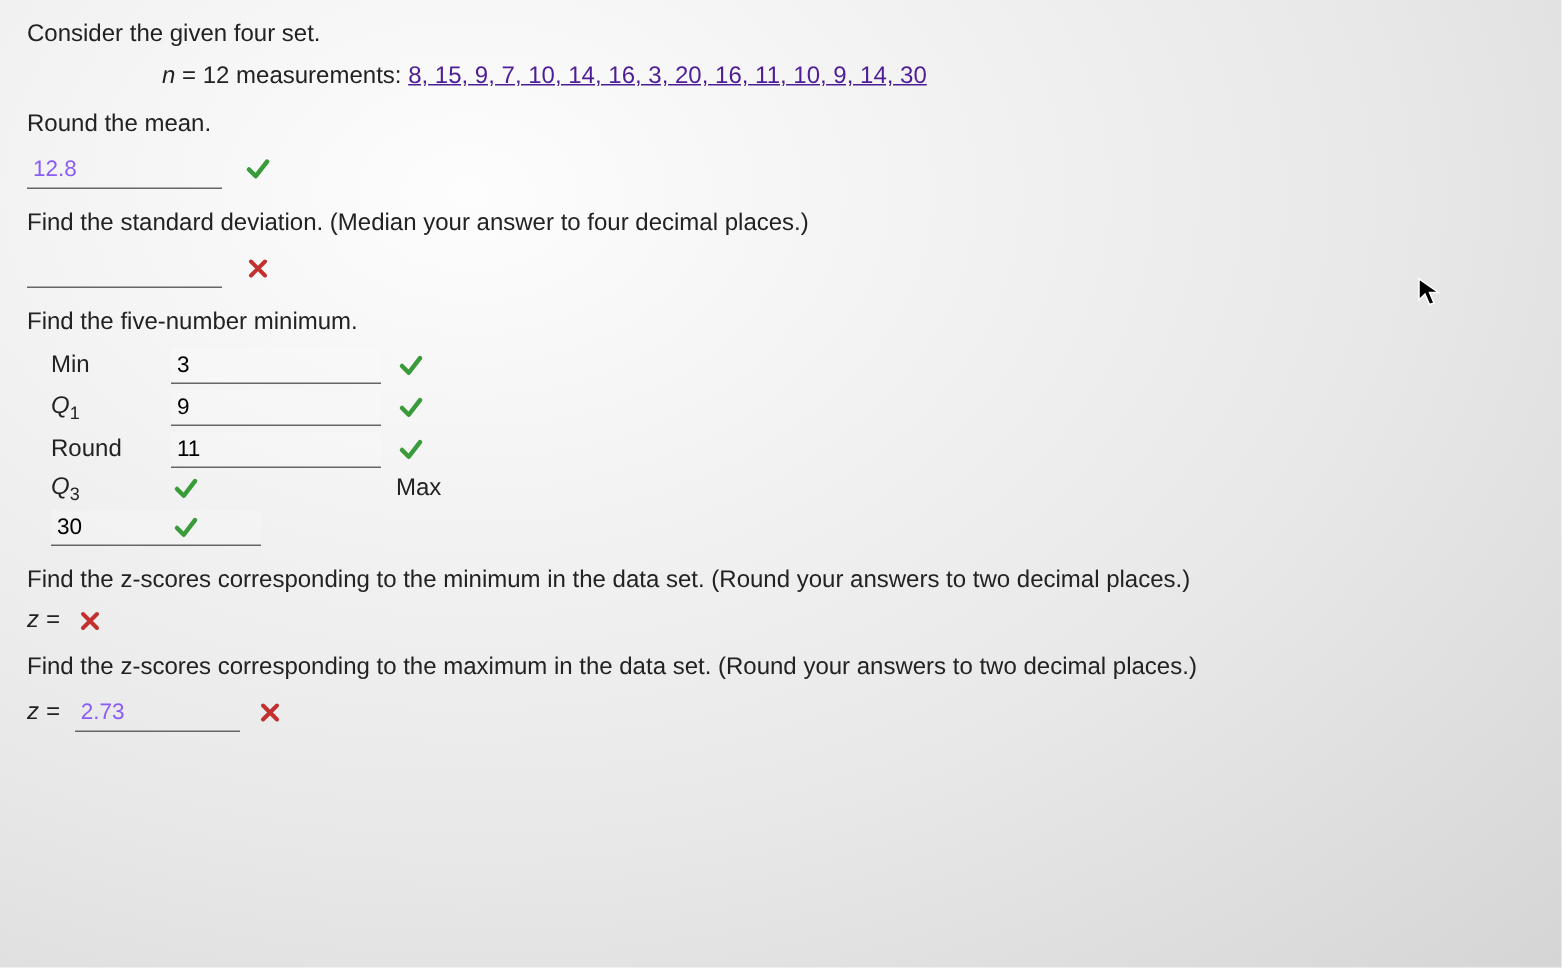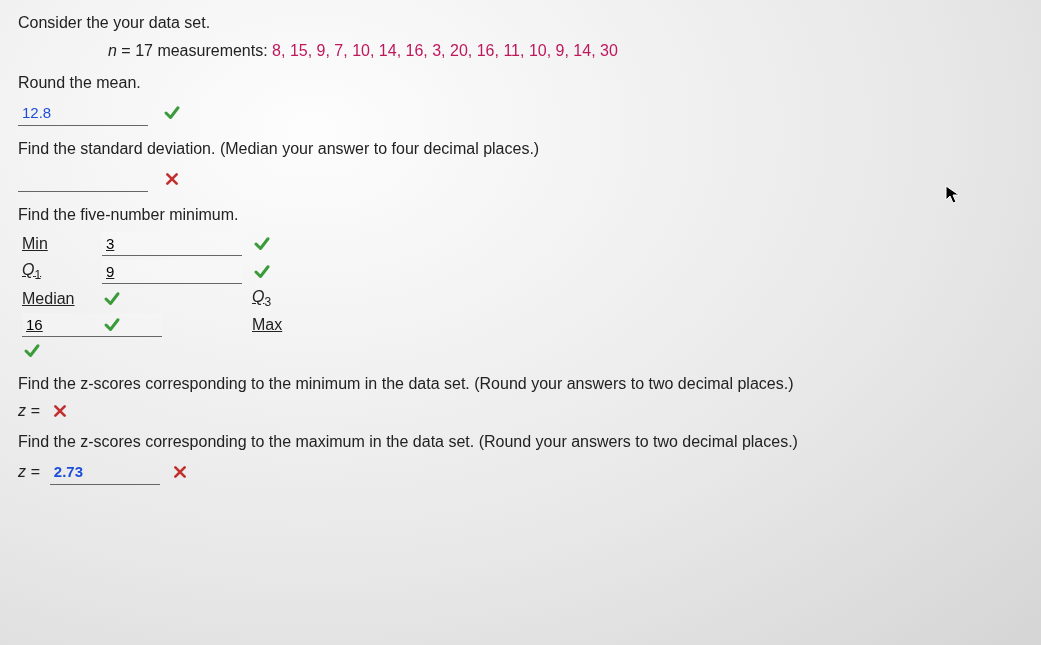--- a/index.html
+++ b/index.html
@@ -10,57 +10,57 @@
     background: radial-gradient(ellipse at 30% 20%, #fdfdfd 0%, #e8e8e8 60%, #d5d5d5 100%);
     width: 1041px;
     height: 645px;
     padding: 14px 18px;
     position: relative;
   }
   .line { margin-bottom: 8px; }
   .measurements-line { margin: 10px 0 14px 90px; font-style: italic; }
   .measurements-line .n { font-style: italic; }
   .measurements-line .eq { font-style: normal; }
-  .data-red { color: #be185d; font-style: normal; }
+  .data-red { color: #4c1d95; font-style: normal; text-decoration: underline; }
   .answer-row { display: flex; align-items: center; gap: 14px; margin: 6px 0 14px 0; }
   .answer-input {
     width: 130px;
     height: 26px;
     border: none;
     border-bottom: 1px solid #666;
     background: transparent;
     font-size: 15px;
     padding: 2px 4px;
-    color: #1d4ed8;
+    color: #8b5cf6;
   }
   .answer-input.small { width: 130px; }
   .iconwrap { display:inline-flex; width:20px; height:20px; align-items:center; justify-content:center; }
-  .summary-grid { display: grid; grid-template-columns: 80px 150px 30px; row-gap: 4px; align-items: center; margin: 4px 0 14px 4px; text-decoration: underline; }
+  .summary-grid { display: grid; grid-template-columns: 80px 150px 30px; row-gap: 4px; align-items: center; margin: 4px 0 14px 16px; }
   .summary-label { font-size: 16px; }
   .sub { font-size: 12px; vertical-align: sub; }
   .summary-input {
     width: 140px;
     height: 24px;
     border: none;
     border-bottom: 1px solid #666;
     background: rgba(255,255,255,0.2);
     font-size: 15px;
     padding: 1px 4px;
   }
   .z-row { display:flex; align-items:center; gap: 10px; margin: 4px 0 12px 0;}
   .z-prefix { font-style: italic; }
   .cursor-icon { position:absolute; top: 185px; left: 945px; pointer-events:none;}
 </style>
 </head>
 <body>
 
-<div class="line">Consider the your data set.</div>
+<div class="line">Consider the given four set.</div>
 
 <div class="measurements-line">
-  <span class="n">n</span><span class="eq"> = 17 measurements: </span><span class="data-red">8, 15, 9, 7, 10, 14, 16, 3, 20, 16, 11, 10, 9, 14, 30</span>
+  <span class="n">n</span><span class="eq"> = 12 measurements: </span><span class="data-red">8, 15, 9, 7, 10, 14, 16, 3, 20, 16, 11, 10, 9, 14, 30</span>
 </div>
 
 <div class="line">Round the mean.</div>
 <div class="answer-row">
   <input class="answer-input small" value="12.8" style="">
   <span class="iconwrap">
     <svg viewBox="0 0 24 24" width="18" height="18">
         <path fill="none" stroke="#3a9b3a" stroke-width="4" stroke-linecap="round" stroke-linejoin="round" d="M4 12 L10 18 L20 5"></path>
       </svg>
   </span>
@@ -88,57 +88,58 @@
     </span>
 
   <div class="summary-label"><span style="font-style:italic">Q</span><span class="sub">1</span></div>
   <input class="summary-input" value="9" style="">
   <span class="iconwrap">
       <svg viewBox="0 0 24 24" width="18" height="18">
         <path fill="none" stroke="#3a9b3a" stroke-width="4" stroke-linecap="round" stroke-linejoin="round" d="M4 12 L10 18 L20 5"></path>
       </svg>
     </span>
 
-  <div class="summary-label">Median</div>
+  <div class="summary-label">Round</div>
+  <input class="summary-input" value="11" style="">
   <span class="iconwrap">
       <svg viewBox="0 0 24 24" width="18" height="18">
         <path fill="none" stroke="#3a9b3a" stroke-width="4" stroke-linecap="round" stroke-linejoin="round" d="M4 12 L10 18 L20 5"></path>
       </svg>
     </span>
 
   <div class="summary-label"><span style="font-style:italic">Q</span><span class="sub">3</span></div>
-  <input class="summary-input" value="16" style="">
   <span class="iconwrap">
       <svg viewBox="0 0 24 24" width="18" height="18">
         <path fill="none" stroke="#3a9b3a" stroke-width="4" stroke-linecap="round" stroke-linejoin="round" d="M4 12 L10 18 L20 5"></path>
       </svg>
     </span>
 
   <div class="summary-label">Max</div>
+  <input class="summary-input" value="30" style="">
   <span class="iconwrap">
       <svg viewBox="0 0 24 24" width="18" height="18">
         <path fill="none" stroke="#3a9b3a" stroke-width="4" stroke-linecap="round" stroke-linejoin="round" d="M4 12 L10 18 L20 5"></path>
       </svg>
     </span>
 </div>
 
 <div class="line">Find the z-scores corresponding to the minimum in the data set. (Round your answers to two decimal places.)</div>
 <div class="z-row">
   <span class="z-prefix">z = </span>
   <span class="iconwrap">
       <svg viewBox="0 0 24 24" width="16" height="16">
         <path fill="none" stroke="#c23030" stroke-width="4" stroke-linecap="round" d="M5 5 L19 19 M19 5 L5 19"></path>
       </svg>
     </span>
 </div>
 
 <div class="line">Find the z-scores corresponding to the maximum in the data set. (Round your answers to two decimal places.)</div>
 <div class="z-row">
   <span class="z-prefix">z = </span>
-  <input class="answer-input" style="width: 110px; font-weight: bold;" value="2.73">
+  <input class="answer-input" style="width: 110px;" value="2.73">
   <span class="iconwrap">
       <svg viewBox="0 0 24 24" width="16" height="16">
         <path fill="none" stroke="#c23030" stroke-width="4" stroke-linecap="round" d="M5 5 L19 19 M19 5 L5 19"></path>
       </svg>
     </span>
 </div>
 
 <div class="cursor-icon">
   <svg width="16" height="20" viewBox="0 0 16 20">
       <path d="M1 1 L1 15 L5 11 L8 18 L11 17 L8 10 L14 10 Z" fill="#000" stroke="#fff" stroke-width="1"></path>

